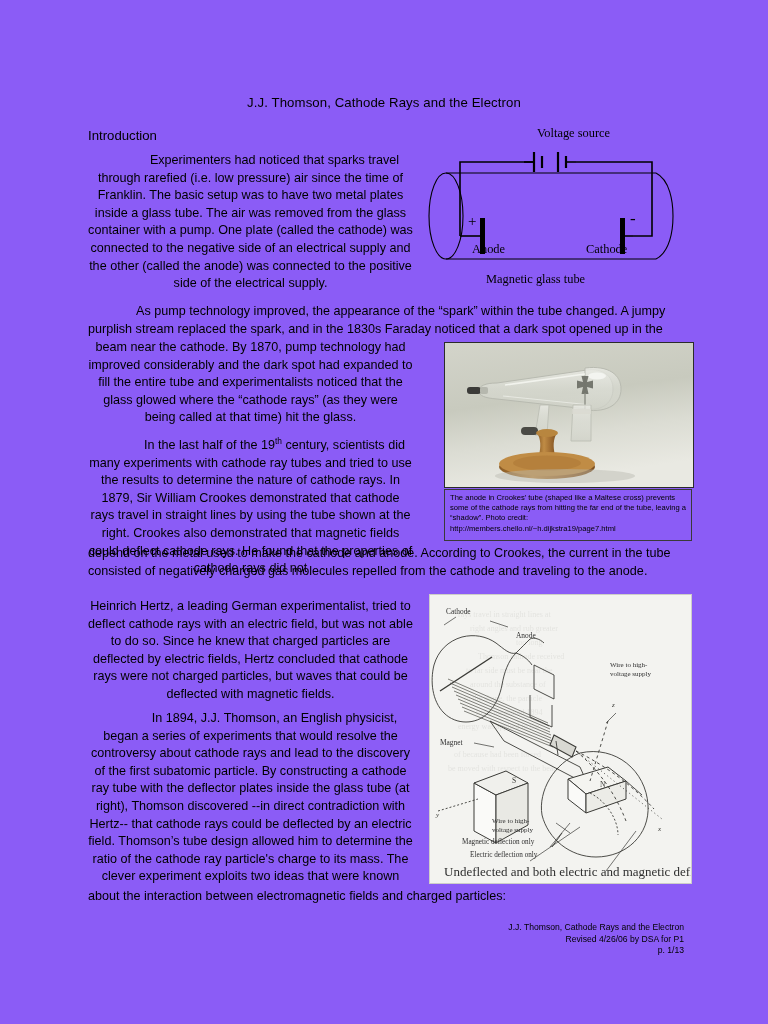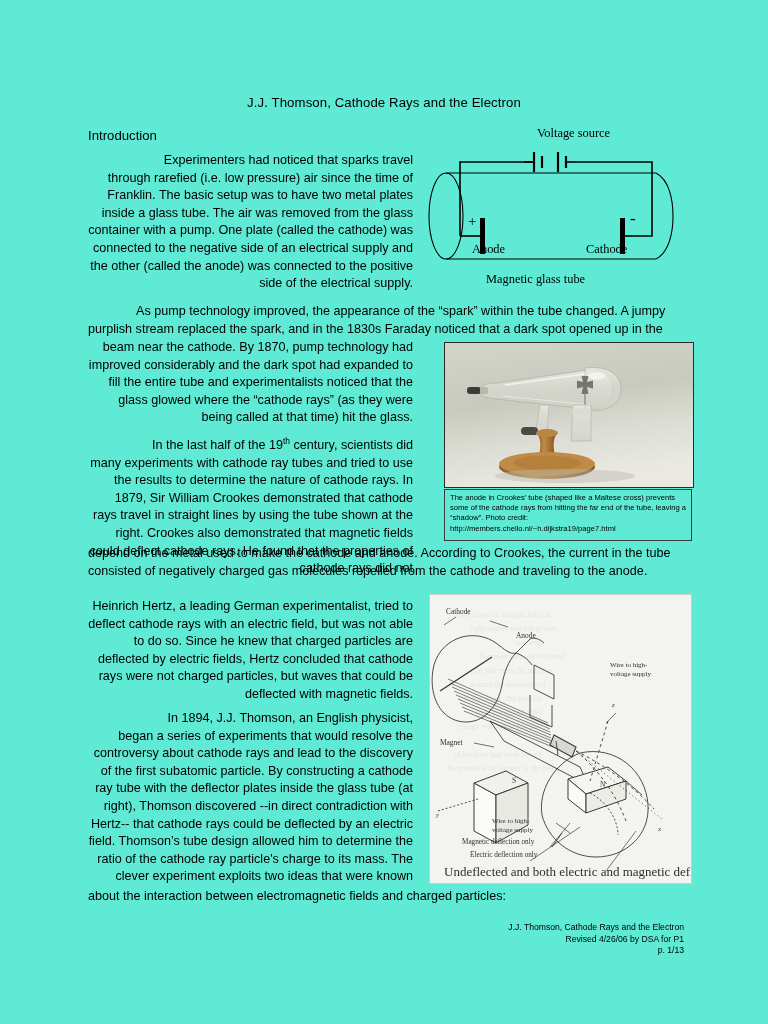--- a/index.html
+++ b/index.html
@@ -14,21 +14,21 @@
     position: relative;
     font-family: "Liberation Sans", sans-serif;
     color: #000000;
     overflow: hidden;
   }
   .page {
     position: absolute;
     left: 0; top: 0;
     width: 768px;
     height: 1024px;
-    background: #5eead4;
+    background: #8b5cf6;
   }
   
   .doc-title {
     position: absolute;
     left: 0;
     top: 95px;
     width: 768px;
     text-align: center;
     font-size: 13.2px;
     letter-spacing: 0.1px;
@@ -40,21 +40,21 @@
     top: 128px;
     font-size: 13.2px;
   }
   
   .col-narrow {
     position: absolute;
     left: 88px;
     width: 325px;
     font-size: 12.6px;
     line-height: 17.6px;
-    text-align: right;
+    text-align: center;
   }
   .col-wide {
     position: absolute;
     left: 88px;
     width: 596px;
     font-size: 12.6px;
     line-height: 17.6px;
     text-align: left;
   }
   .indent { display: inline-block; width: 48px; }

